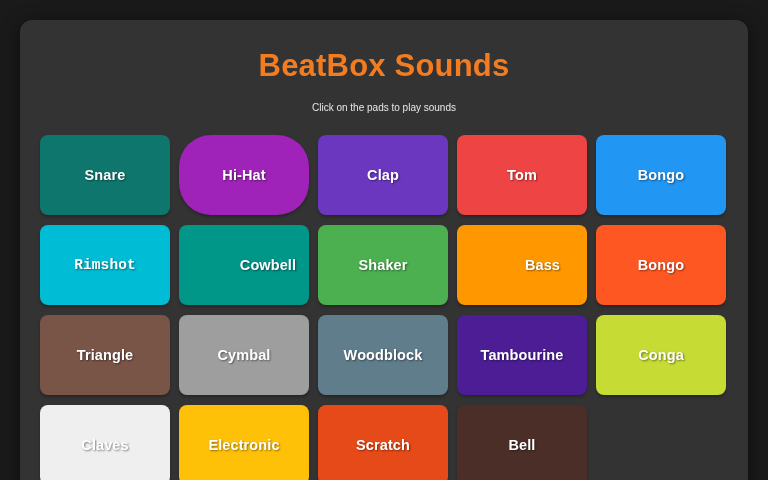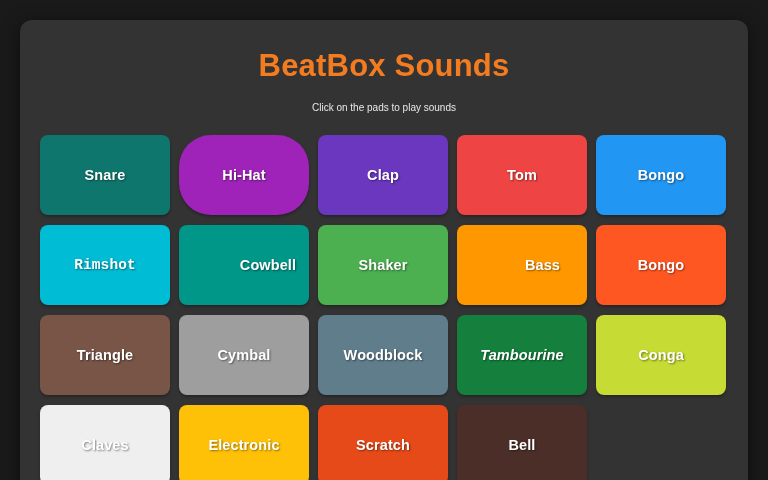--- a/index.html
+++ b/index.html
@@ -118,21 +118,21 @@
       </button>
       <button class="pad" style="background: rgb(121, 85, 72);">
         <span class="pad-label">Triangle</span>
       </button>
       <button class="pad" style="background: rgb(158, 158, 158);">
         <span class="pad-label">Cymbal</span>
       </button>
       <button class="pad" style="background: rgb(96, 125, 139); justify-content: center;">
         <span class="pad-label">Woodblock</span>
       </button>
-      <button class="pad" style="background: #15803d; font-style: italic;">
+      <button class="pad" style="background: #4c1d95;">
         <span class="pad-label">Tambourine</span>
       </button>
       <button class="pad" style="background: rgb(198, 219, 51);">
         <span class="pad-label">Conga</span>
       </button>
       <button class="pad">
         <span class="pad-label">Claves</span>
       </button>
       <button class="pad" style="background: rgb(255, 193, 7);">
         <span class="pad-label">Electronic</span>

